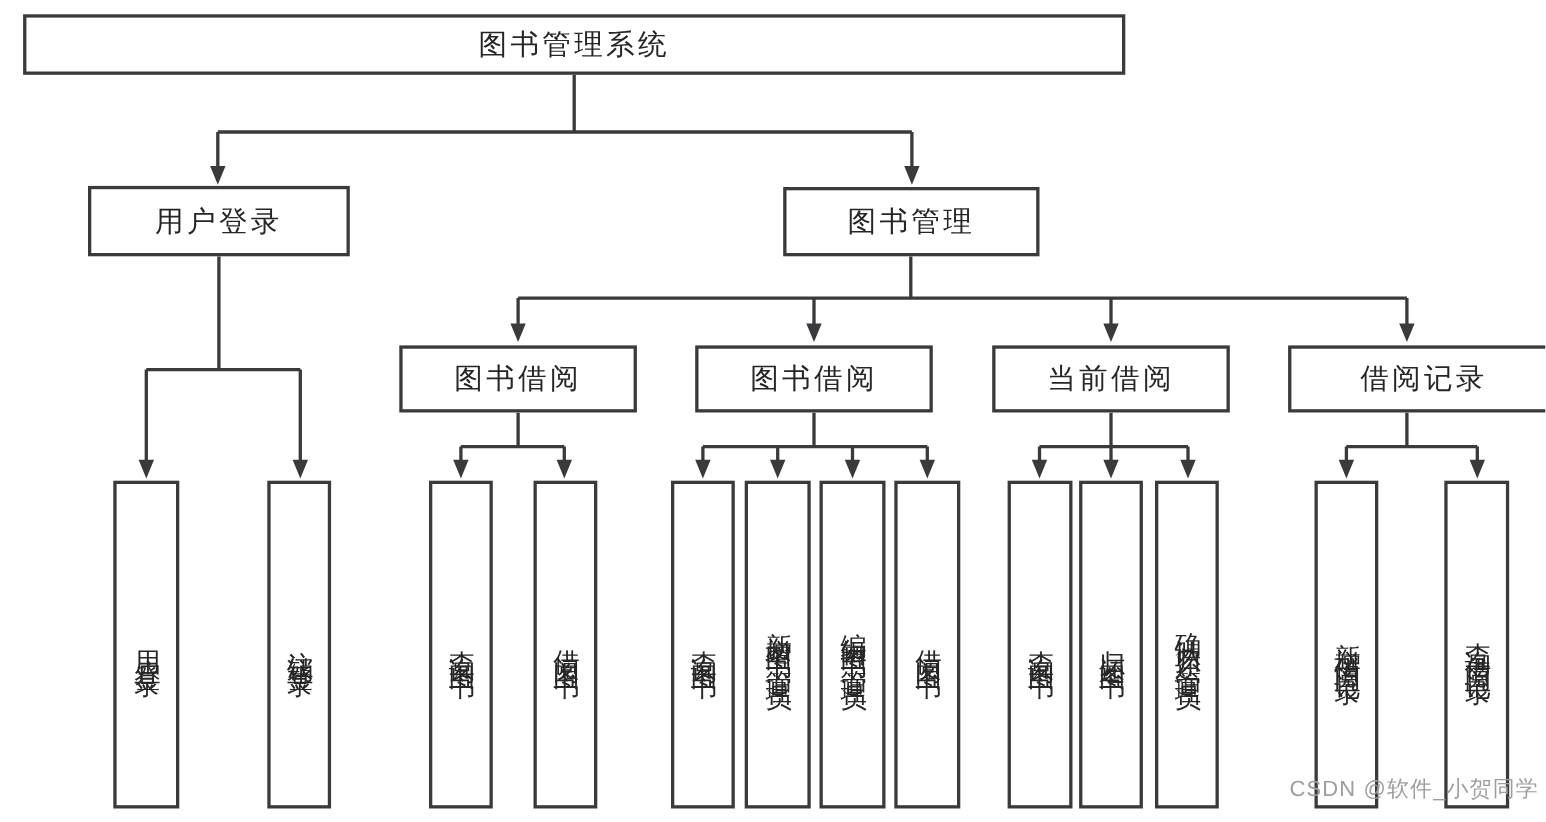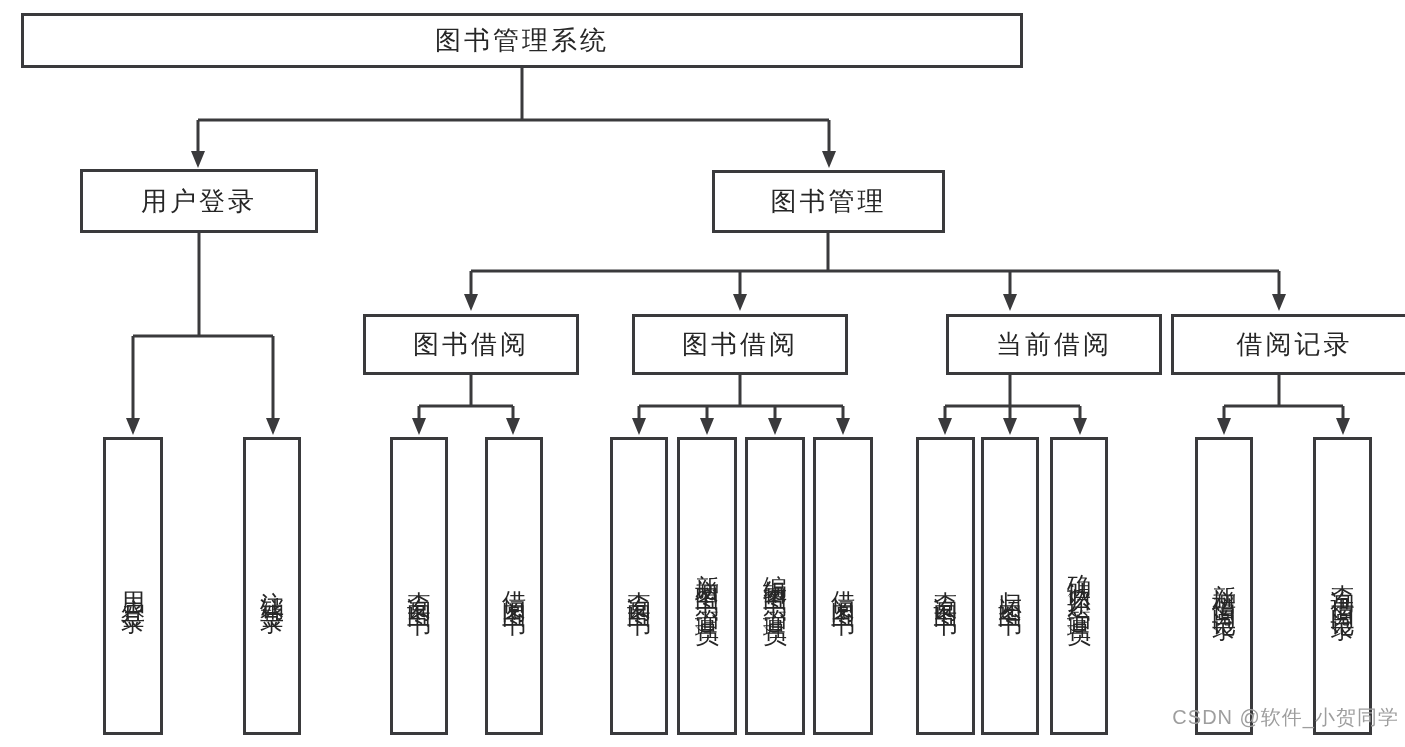--- a/index.html
+++ b/index.html
@@ -89,21 +89,21 @@
   <div class="box" style="left:712px; top:170px; width:233px; height:63px;">
     <span class="h-label">图书管理</span>
   </div>
 
   <div class="box" style="left:363px; top:314px; width:216px; height:61px;">
     <span class="h-label">图书借阅</span>
   </div>
   <div class="box" style="left:632px; top:314px; width:216px; height:61px;">
     <span class="h-label">图书借阅</span>
   </div>
-  <div class="box" style="left:902px; top:314px; width:216px; height:61px;margin-left:44px;">
+  <div class="box" style="left:902px; top:314px; width:216px; height:61px;">
     <span class="h-label">当前借阅</span>
   </div>
   <div class="box" style="left:1171px; top:314px; width:247px; height:61px;">
     <span class="h-label">借阅记录</span>
   </div>
 
   <div class="box leaf" style="left:103px; top:437px; width:60px; height:298px;">
     <span class="v-label">用户登录</span>
   </div>
   <div class="box leaf" style="left:243px; top:437px; width:58px; height:298px;">

